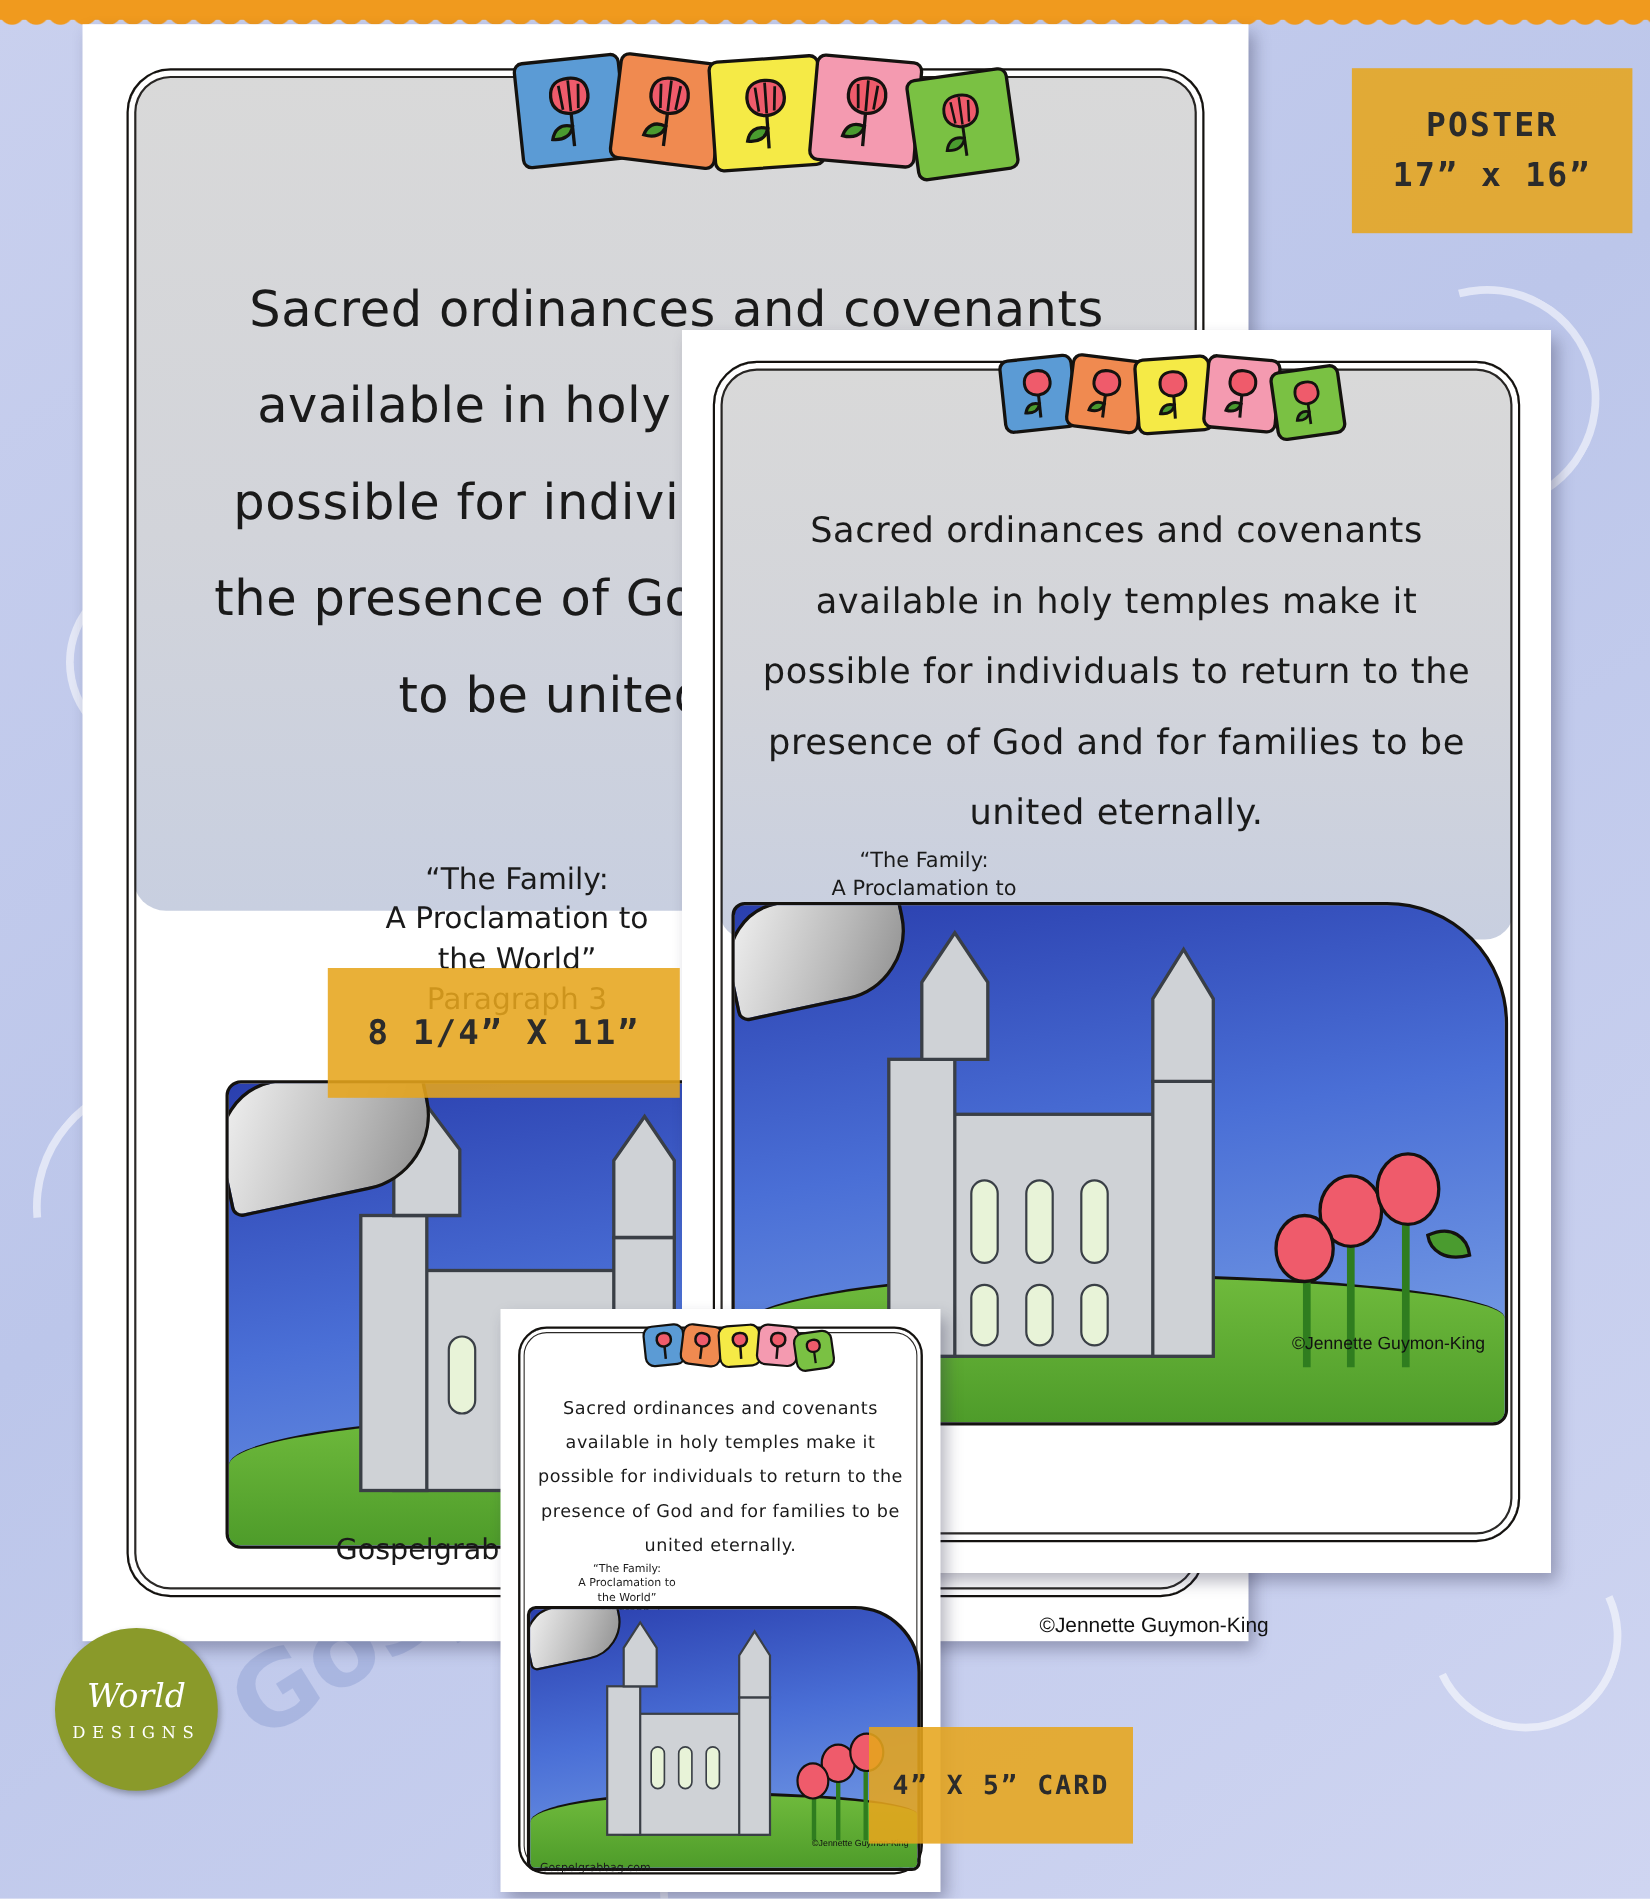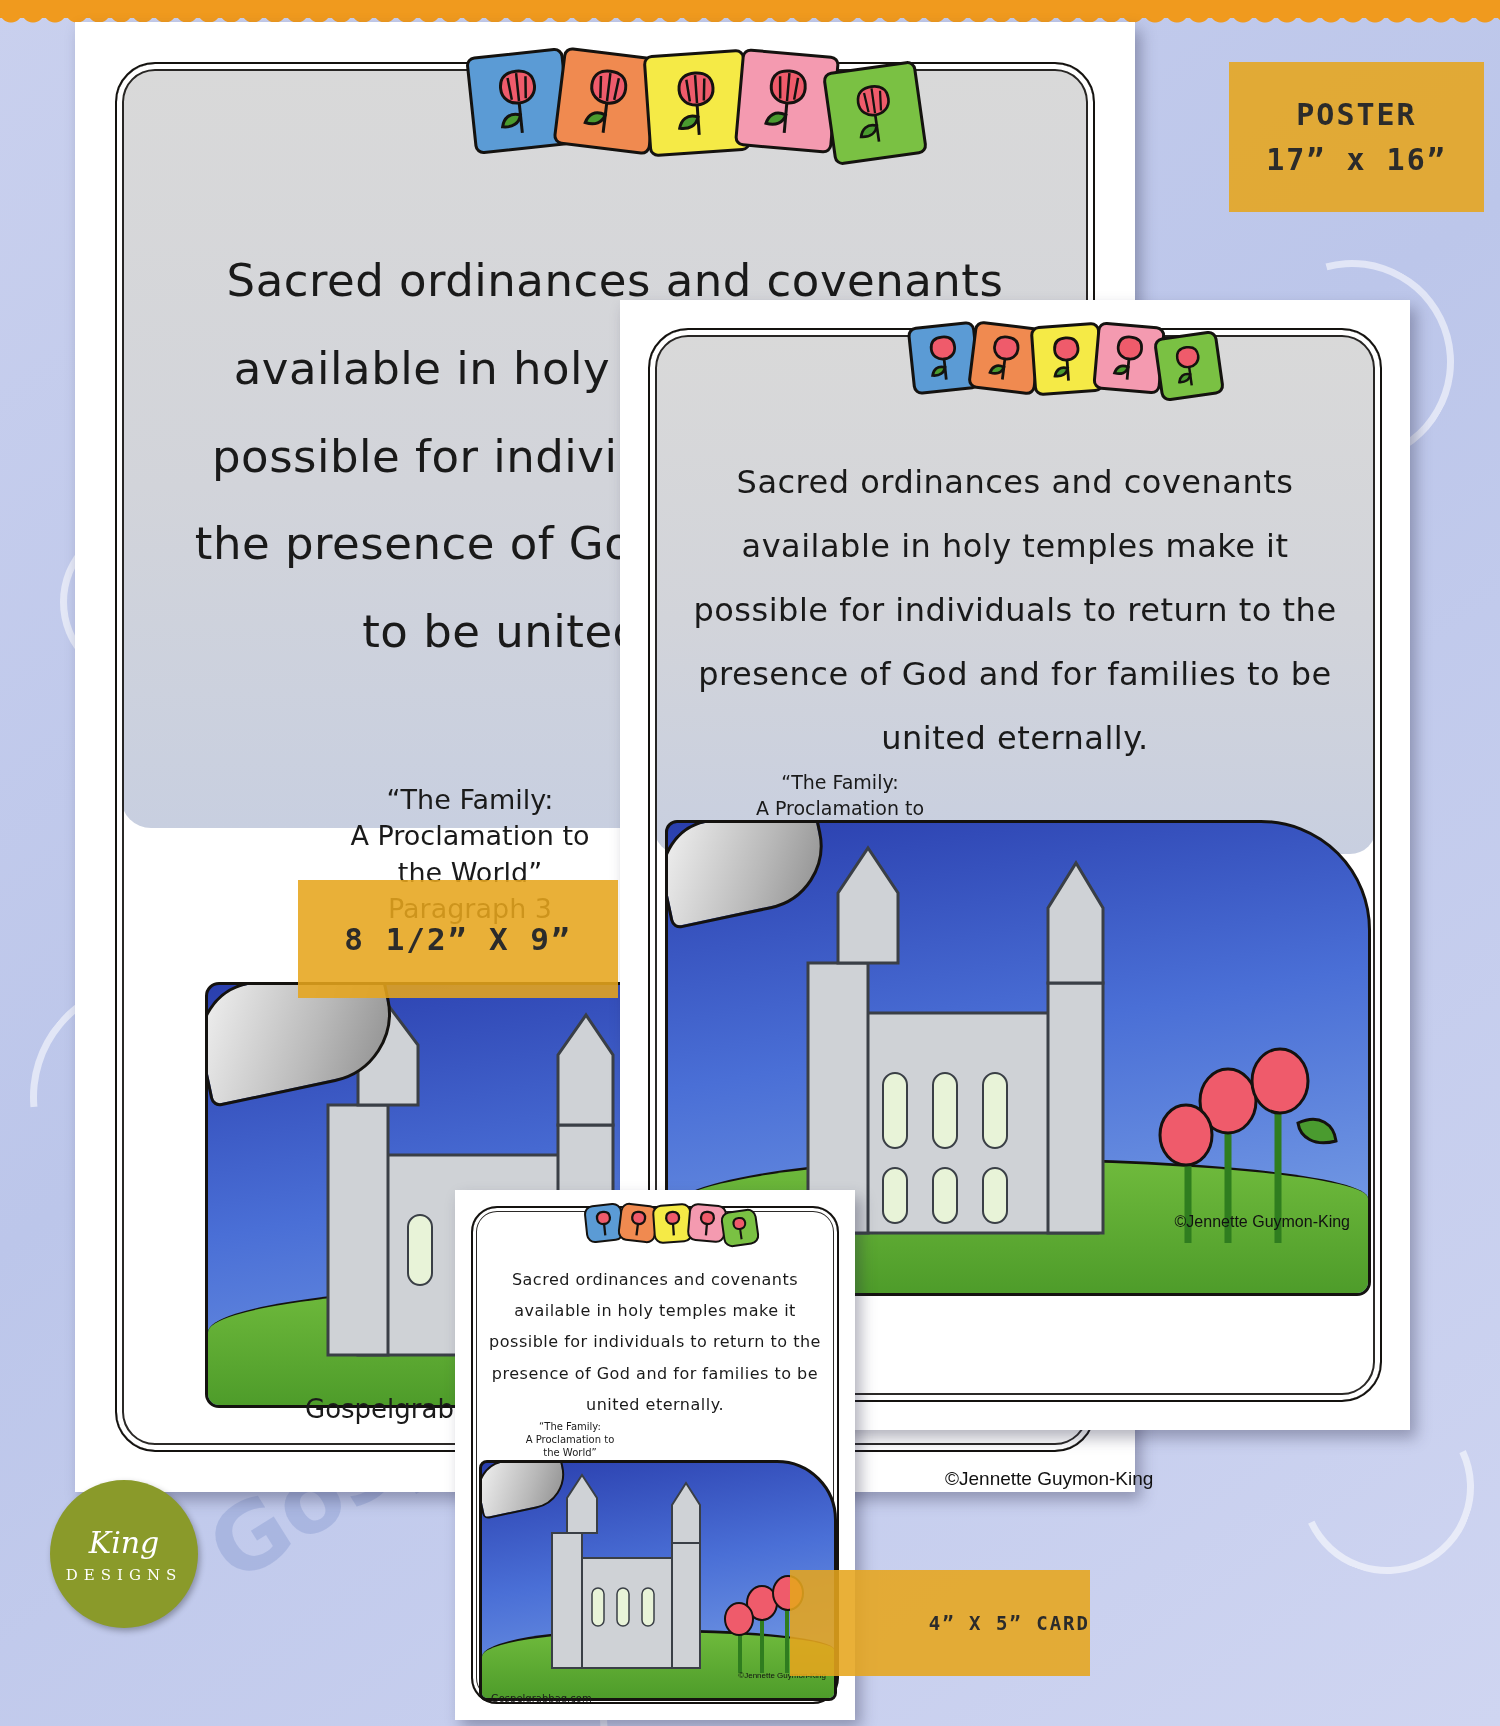--- a/index.html
+++ b/index.html
@@ -347,23 +347,23 @@
 </div>
 
 <div class="credit" style="left:945px;top:1468px;font-size:19px;">©Jennette Guymon-King</div>
 
 <div class="tag" style="left:1190px;top:62px;width:255px;height:150px;font-size:30px;line-height:1.5;margin-left:39px;">
   <div>POSTER</div>
   <div>17” x 16”</div>
 </div>
 
 <div class="tag" style="left:298px;top:880px;width:320px;height:118px;font-size:31px;">
-  <div>8 1/2” X 9”</div>
-</div>
-
-<div class="tag" style="left:790px;top:1570px;width:300px;height:106px;font-size:19px;align-items:flex-end;">
+  <div>8 1/4” X 11”</div>
+</div>
+
+<div class="tag" style="left:790px;top:1570px;width:240px;height:106px;font-size:24px;">
   <div>4” X 5” CARD</div>
 </div>
 
 <div class="logo" style="left:50px;top:1480px;">
-  <div class="l1">King</div>
+  <div class="l1">World</div>
   <div class="l2">DESIGNS</div>
 </div>
 
 </body></html>

